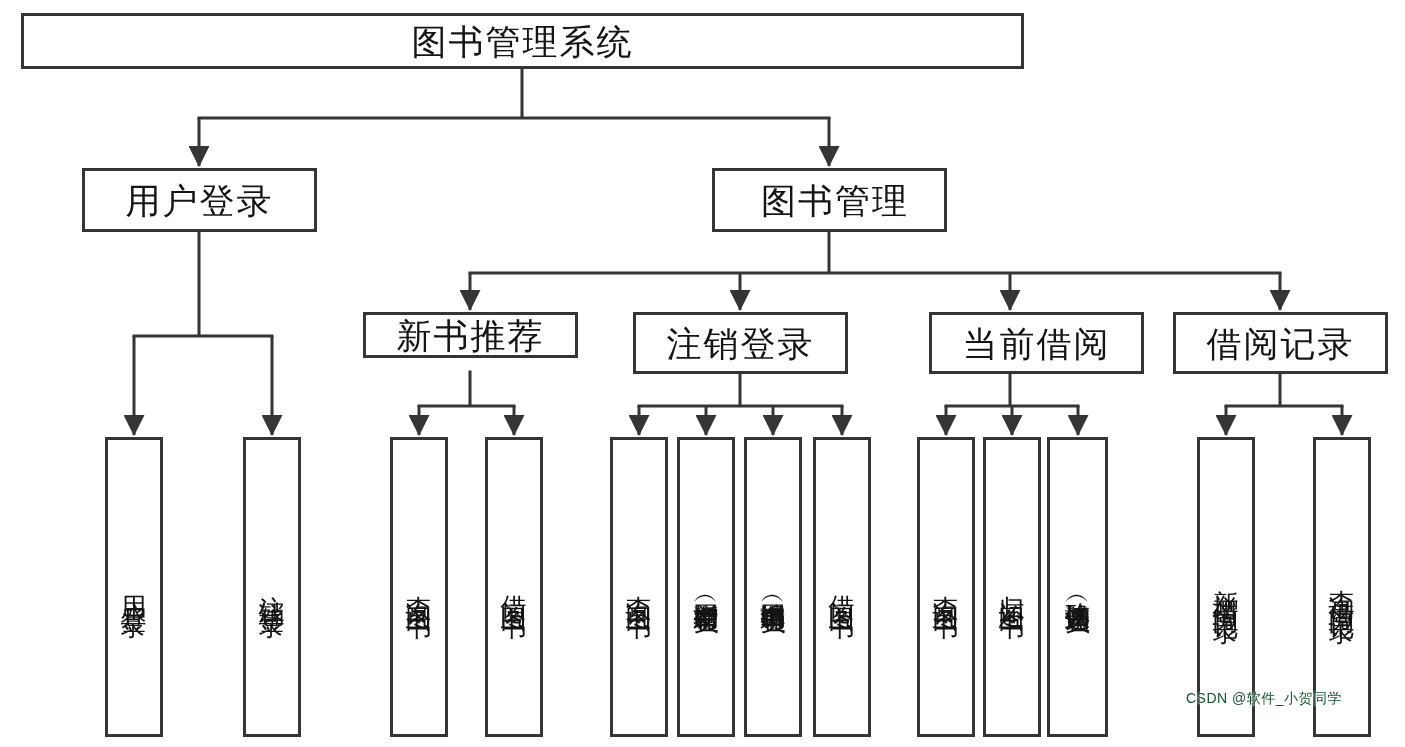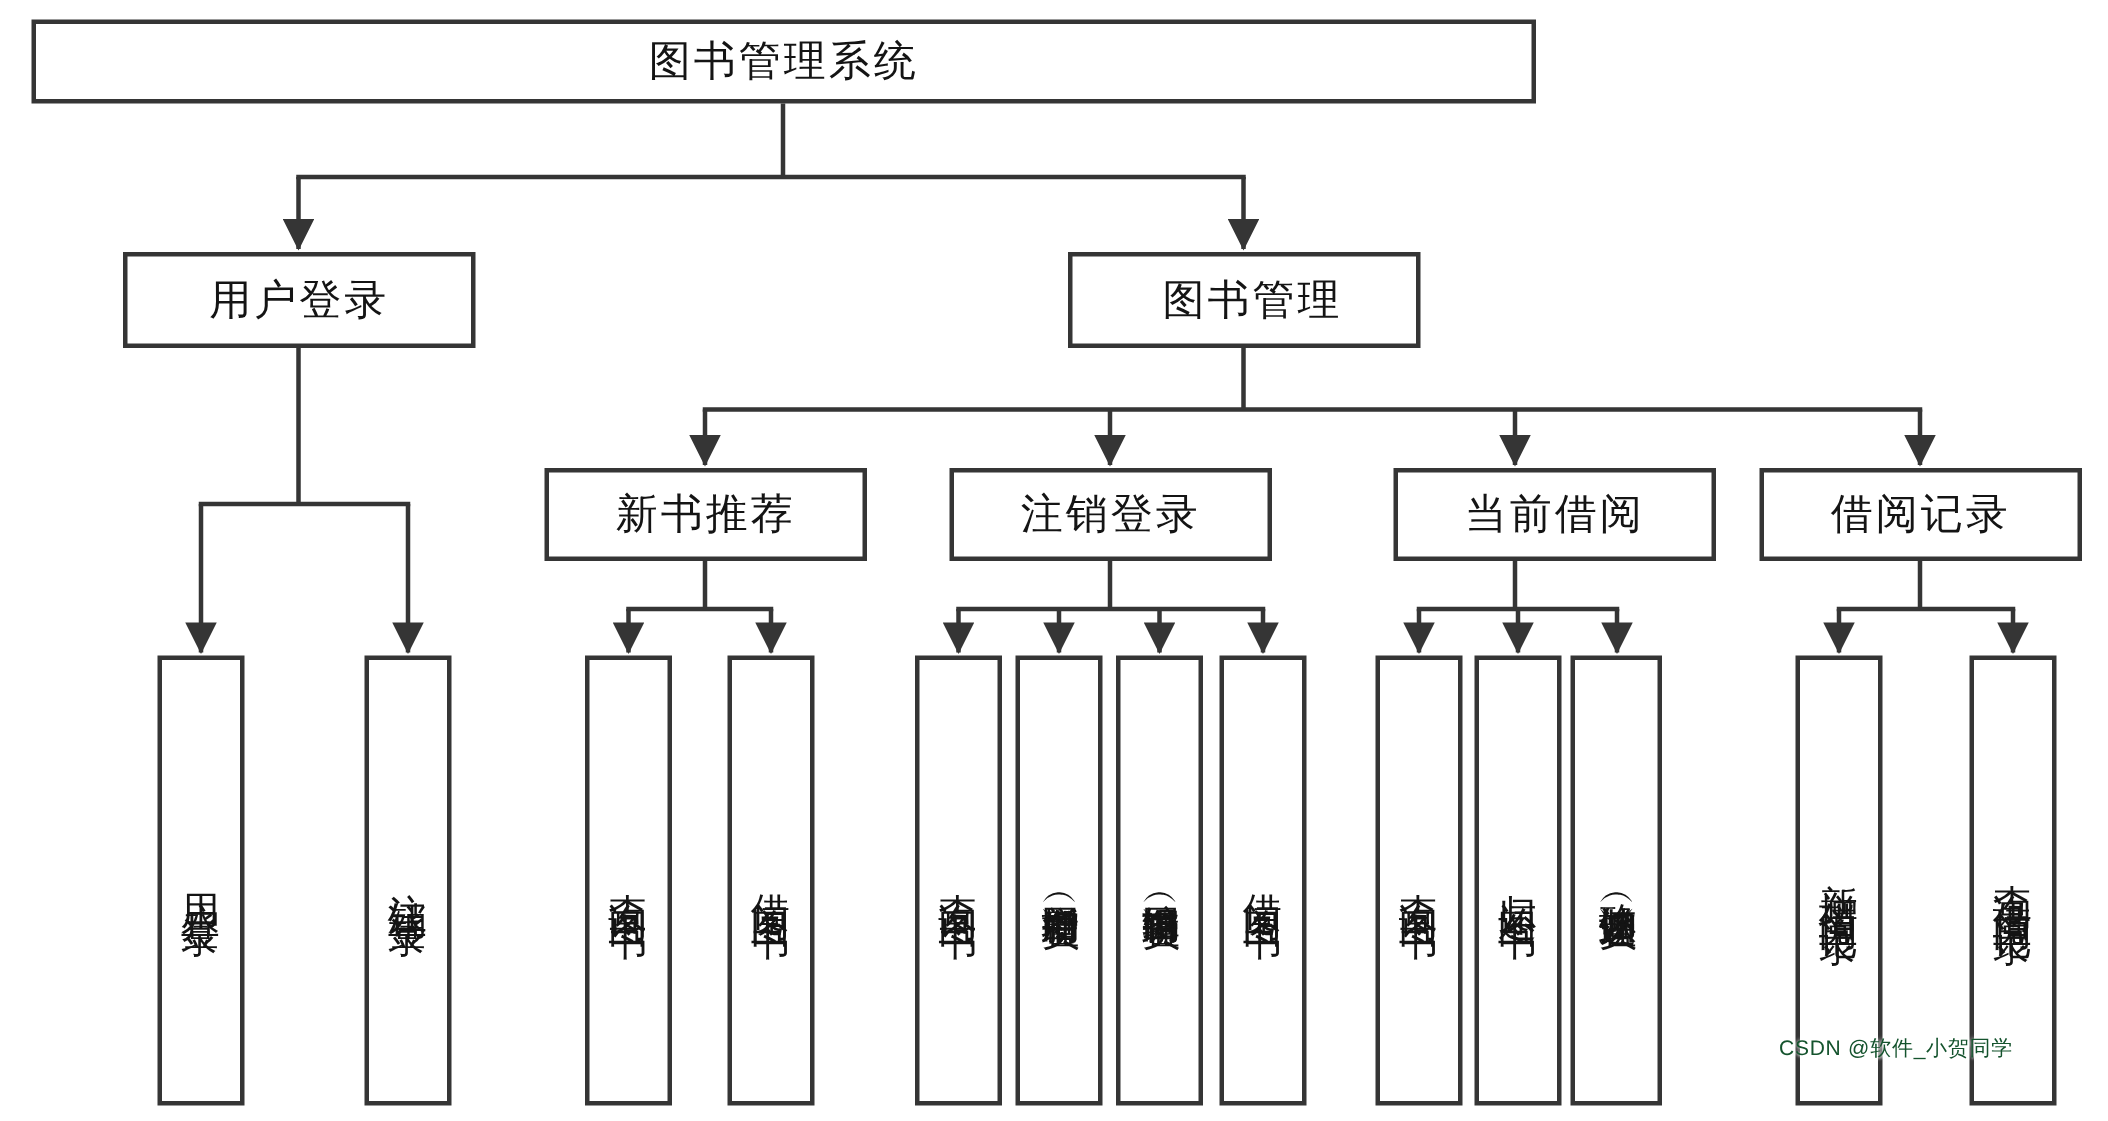--- a/index.html
+++ b/index.html
@@ -19,21 +19,21 @@
   .box {
     position: absolute;
     box-sizing: border-box;
     background: #ffffff;
     border: 3px solid #353535;
     color: #141414;
     display: flex;
     align-items: center;
     justify-content: center;
     text-align: center;
-    font-size: 28px;
+    font-size: 35px;
     letter-spacing: 2px;
     line-height: 1;
     z-index: 2;
   }
   .box.v {
     writing-mode: vertical-rl;
     font-size: 26px;
     letter-spacing: 6px;
   }
   .box.v.long {
@@ -101,21 +101,21 @@
       <line x1="1226" y1="406" x2="1226" y2="435" marker-end="url(#arr)"></line>
       <line x1="1342" y1="406" x2="1342" y2="435" marker-end="url(#arr)"></line>
     </g>
   </svg>
 
   <div class="box" style="left:21px; top:13px; width:1003px; height:56px;">图书管理系统</div>
 
   <div class="box" style="left:82px; top:168px; width:235px; height:64px;">用户登录</div>
   <div class="box" style="left:712px; top:168px; width:235px; height:64px;padding-left:11px;">图书管理</div>
 
-  <div class="box" style="left:363px; top:312px; width:215px; height:62px;">新书推荐</div>
+  <div class="box" style="left:363px; top:312px; width:215px; height:46px;">新书推荐</div>
   <div class="box" style="left:633px; top:312px; width:215px; height:62px;">注销登录</div>
   <div class="box" style="left:903px; top:312px; width:215px; height:62px;margin-left:26px;">当前借阅</div>
   <div class="box" style="left:1173px; top:312px; width:215px; height:62px;">借阅记录</div>
 
   <div class="box v" style="left:105px; top:437px; width:58px; height:300px;">用户登录</div>
   <div class="box v" style="left:243px; top:437px; width:58px; height:300px;">注销登录</div>
 
   <div class="box v" style="left:390px; top:437px; width:58px; height:300px;">查询图书</div>
   <div class="box v" style="left:485px; top:437px; width:58px; height:300px;">借阅图书</div>
 

